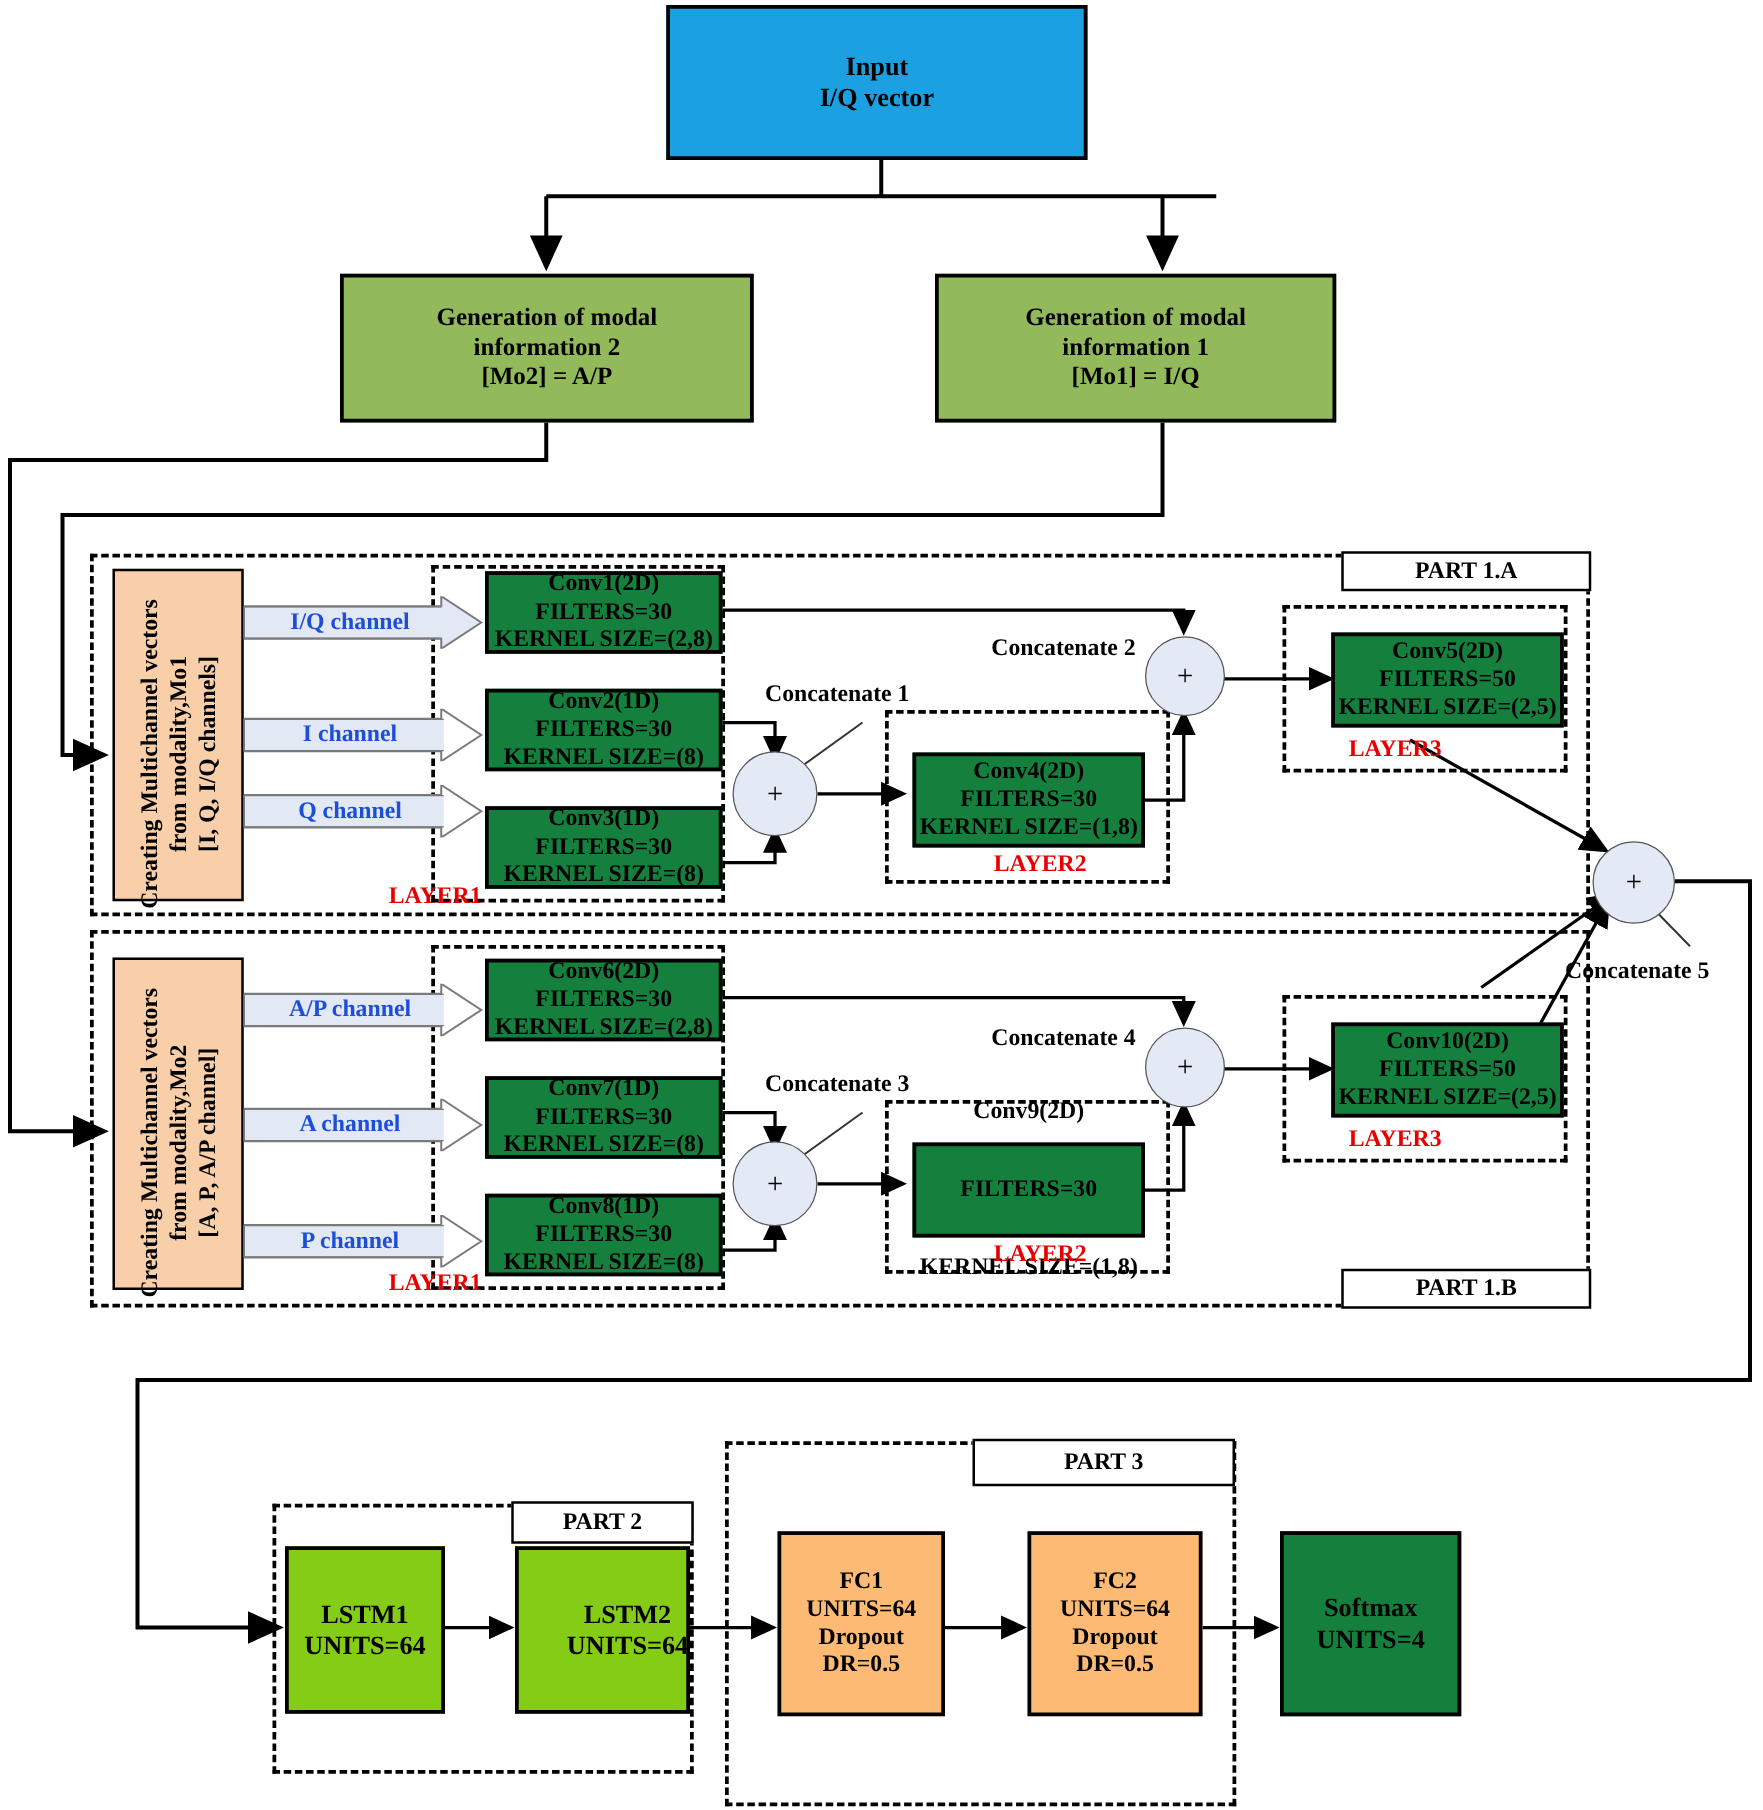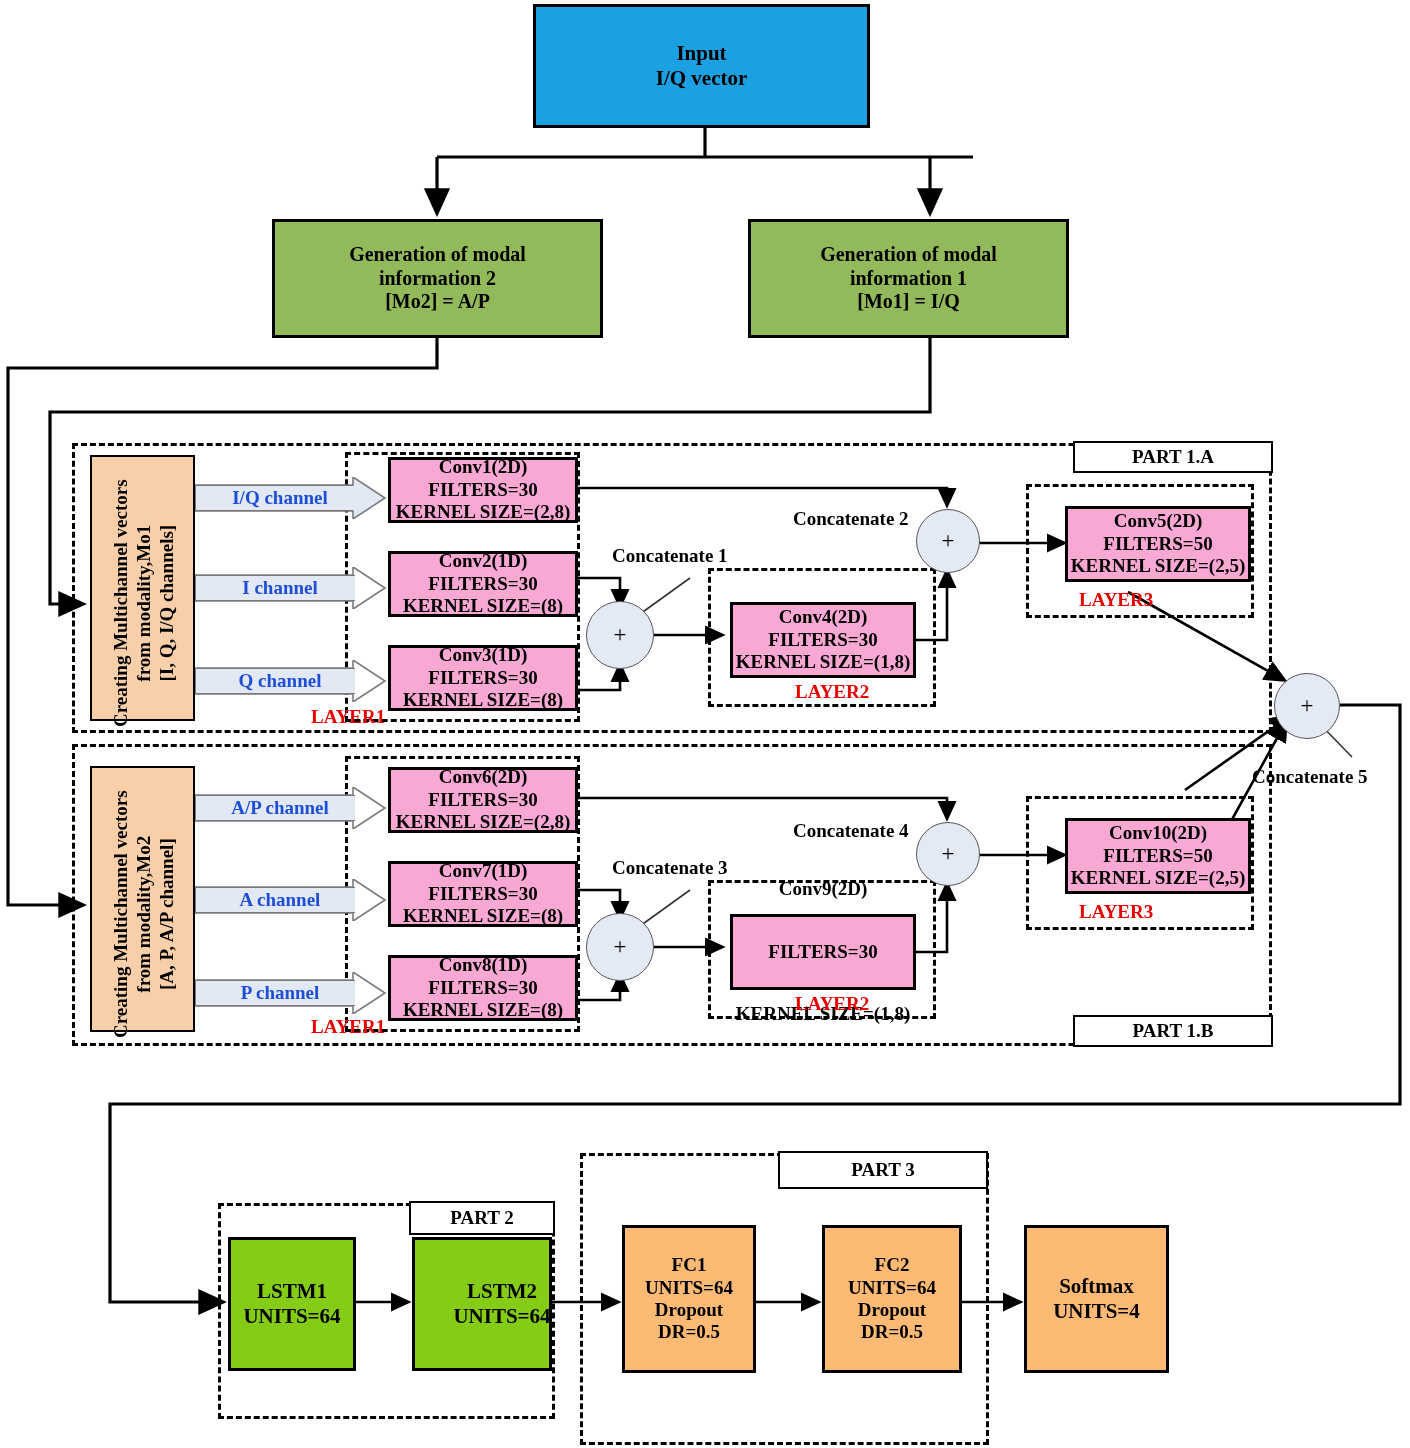--- a/index.html
+++ b/index.html
@@ -6,24 +6,24 @@
   body{font-family:"Liberation Serif", serif;}
   #canvas{position:relative;width:1410px;height:1448px;background:#fff;overflow:hidden;}
 
   .box{position:absolute;box-sizing:border-box;border:3px solid #000;
        display:flex;flex-direction:column;align-items:center;justify-content:center;
        text-align:center;font-weight:bold;color:#000;line-height:1.18;}
 
   .b-input{background:#1BA0E2;font-size:21px;}
   .b-green{background:#93BA5A;font-size:20px;}
   .b-peach{background:#F8CFA8;border-width:2px;}
-  .b-conv{background:#f9a8d4;font-size:19px;}
+  .b-conv{background:#15803d;font-size:19px;}
   .b-lstm{background:#84cc16;font-size:21px;}
   .b-fc{background:#fdba74;font-size:19px;}
-  .b-soft{background:#fdba74;font-size:21px;}
+  .b-soft{background:#15803d;font-size:21px;}
 
   .vtext{position:absolute;transform-origin:center center;white-space:nowrap;
          font-weight:bold;font-size:19px;text-align:center;line-height:1.2;color:#000;}
 
   .circ{position:absolute;box-sizing:border-box;border-radius:50%;
         background:#E3EAF6;border:1.5px solid #555;
         display:flex;align-items:center;justify-content:center;
         font-size:23px;color:#000;font-weight:400;}
 
   .lbl{position:absolute;font-weight:bold;font-size:19px;color:#000;white-space:nowrap;}
@@ -155,21 +155,21 @@
   </div>
 
   <div class="charrow" style="left:195px;top:567px;width:190px;height:42px;">
     <div class="body" style="left:0;top:8px;width:160px;height:26px;"></div>
     <svg width="192" height="42" style="position:absolute;left:0;top:0;">
       <polyline points="0,8 158,8 158,0 190,21 158,42 158,34 0,34" fill="none" stroke="#7A7A7A" stroke-width="1.6"></polyline>
     </svg>
     <div class="chlabel" style="left:10px;top:8px;width:150px;height:26px;">I channel</div>
   </div>
 
-  <div class="charrow" style="left:195px;top:660px;width:190px;height:42px;text-align:center;">
+  <div class="charrow" style="left:195px;top:628px;width:190px;height:42px;text-align:center;">
     <div class="body" style="left:0;top:8px;width:160px;height:26px;"></div>
     <svg width="192" height="42" style="position:absolute;left:0;top:0;">
       <polyline points="0,8 158,8 158,0 190,21 158,42 158,34 0,34" fill="none" stroke="#7A7A7A" stroke-width="1.6"></polyline>
     </svg>
     <div class="chlabel" style="left:10px;top:8px;width:150px;height:26px;">Q channel</div>
   </div>
 
   <div class="box b-conv" style="left:388px;top:457px;width:190px;height:66px;">
     <div>Conv1(2D)</div>
     <div>FILTERS=30</div>

